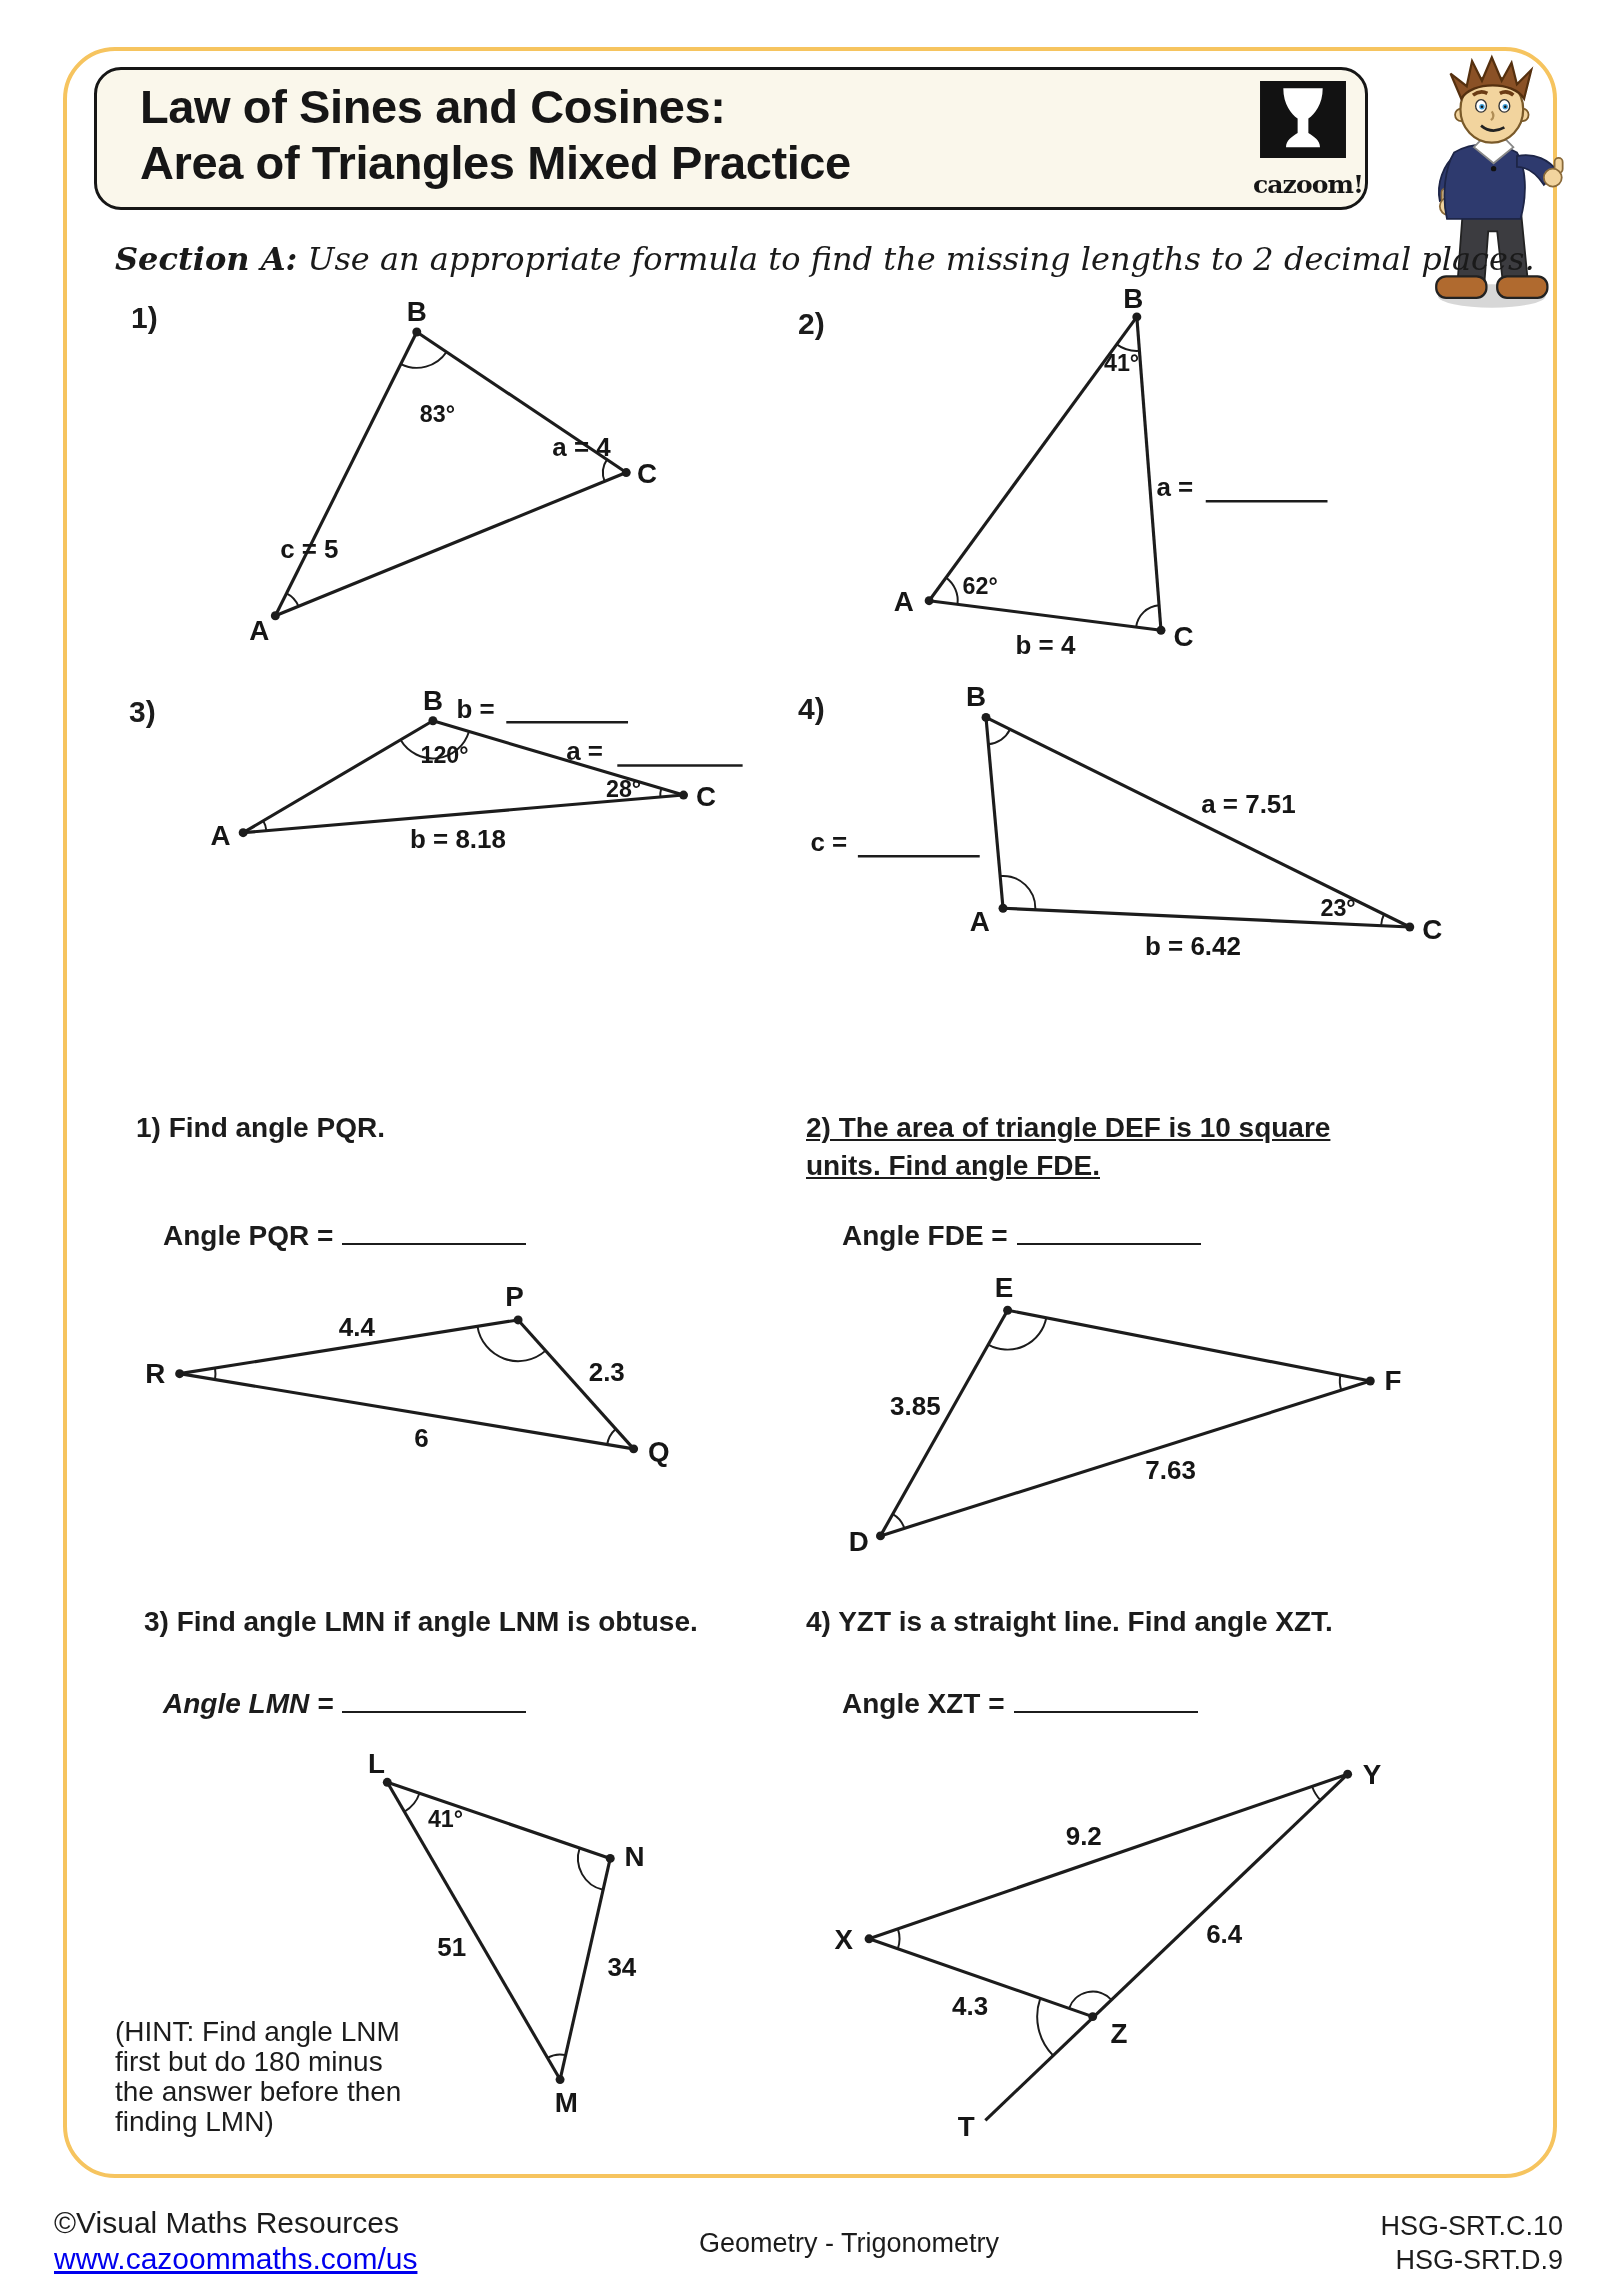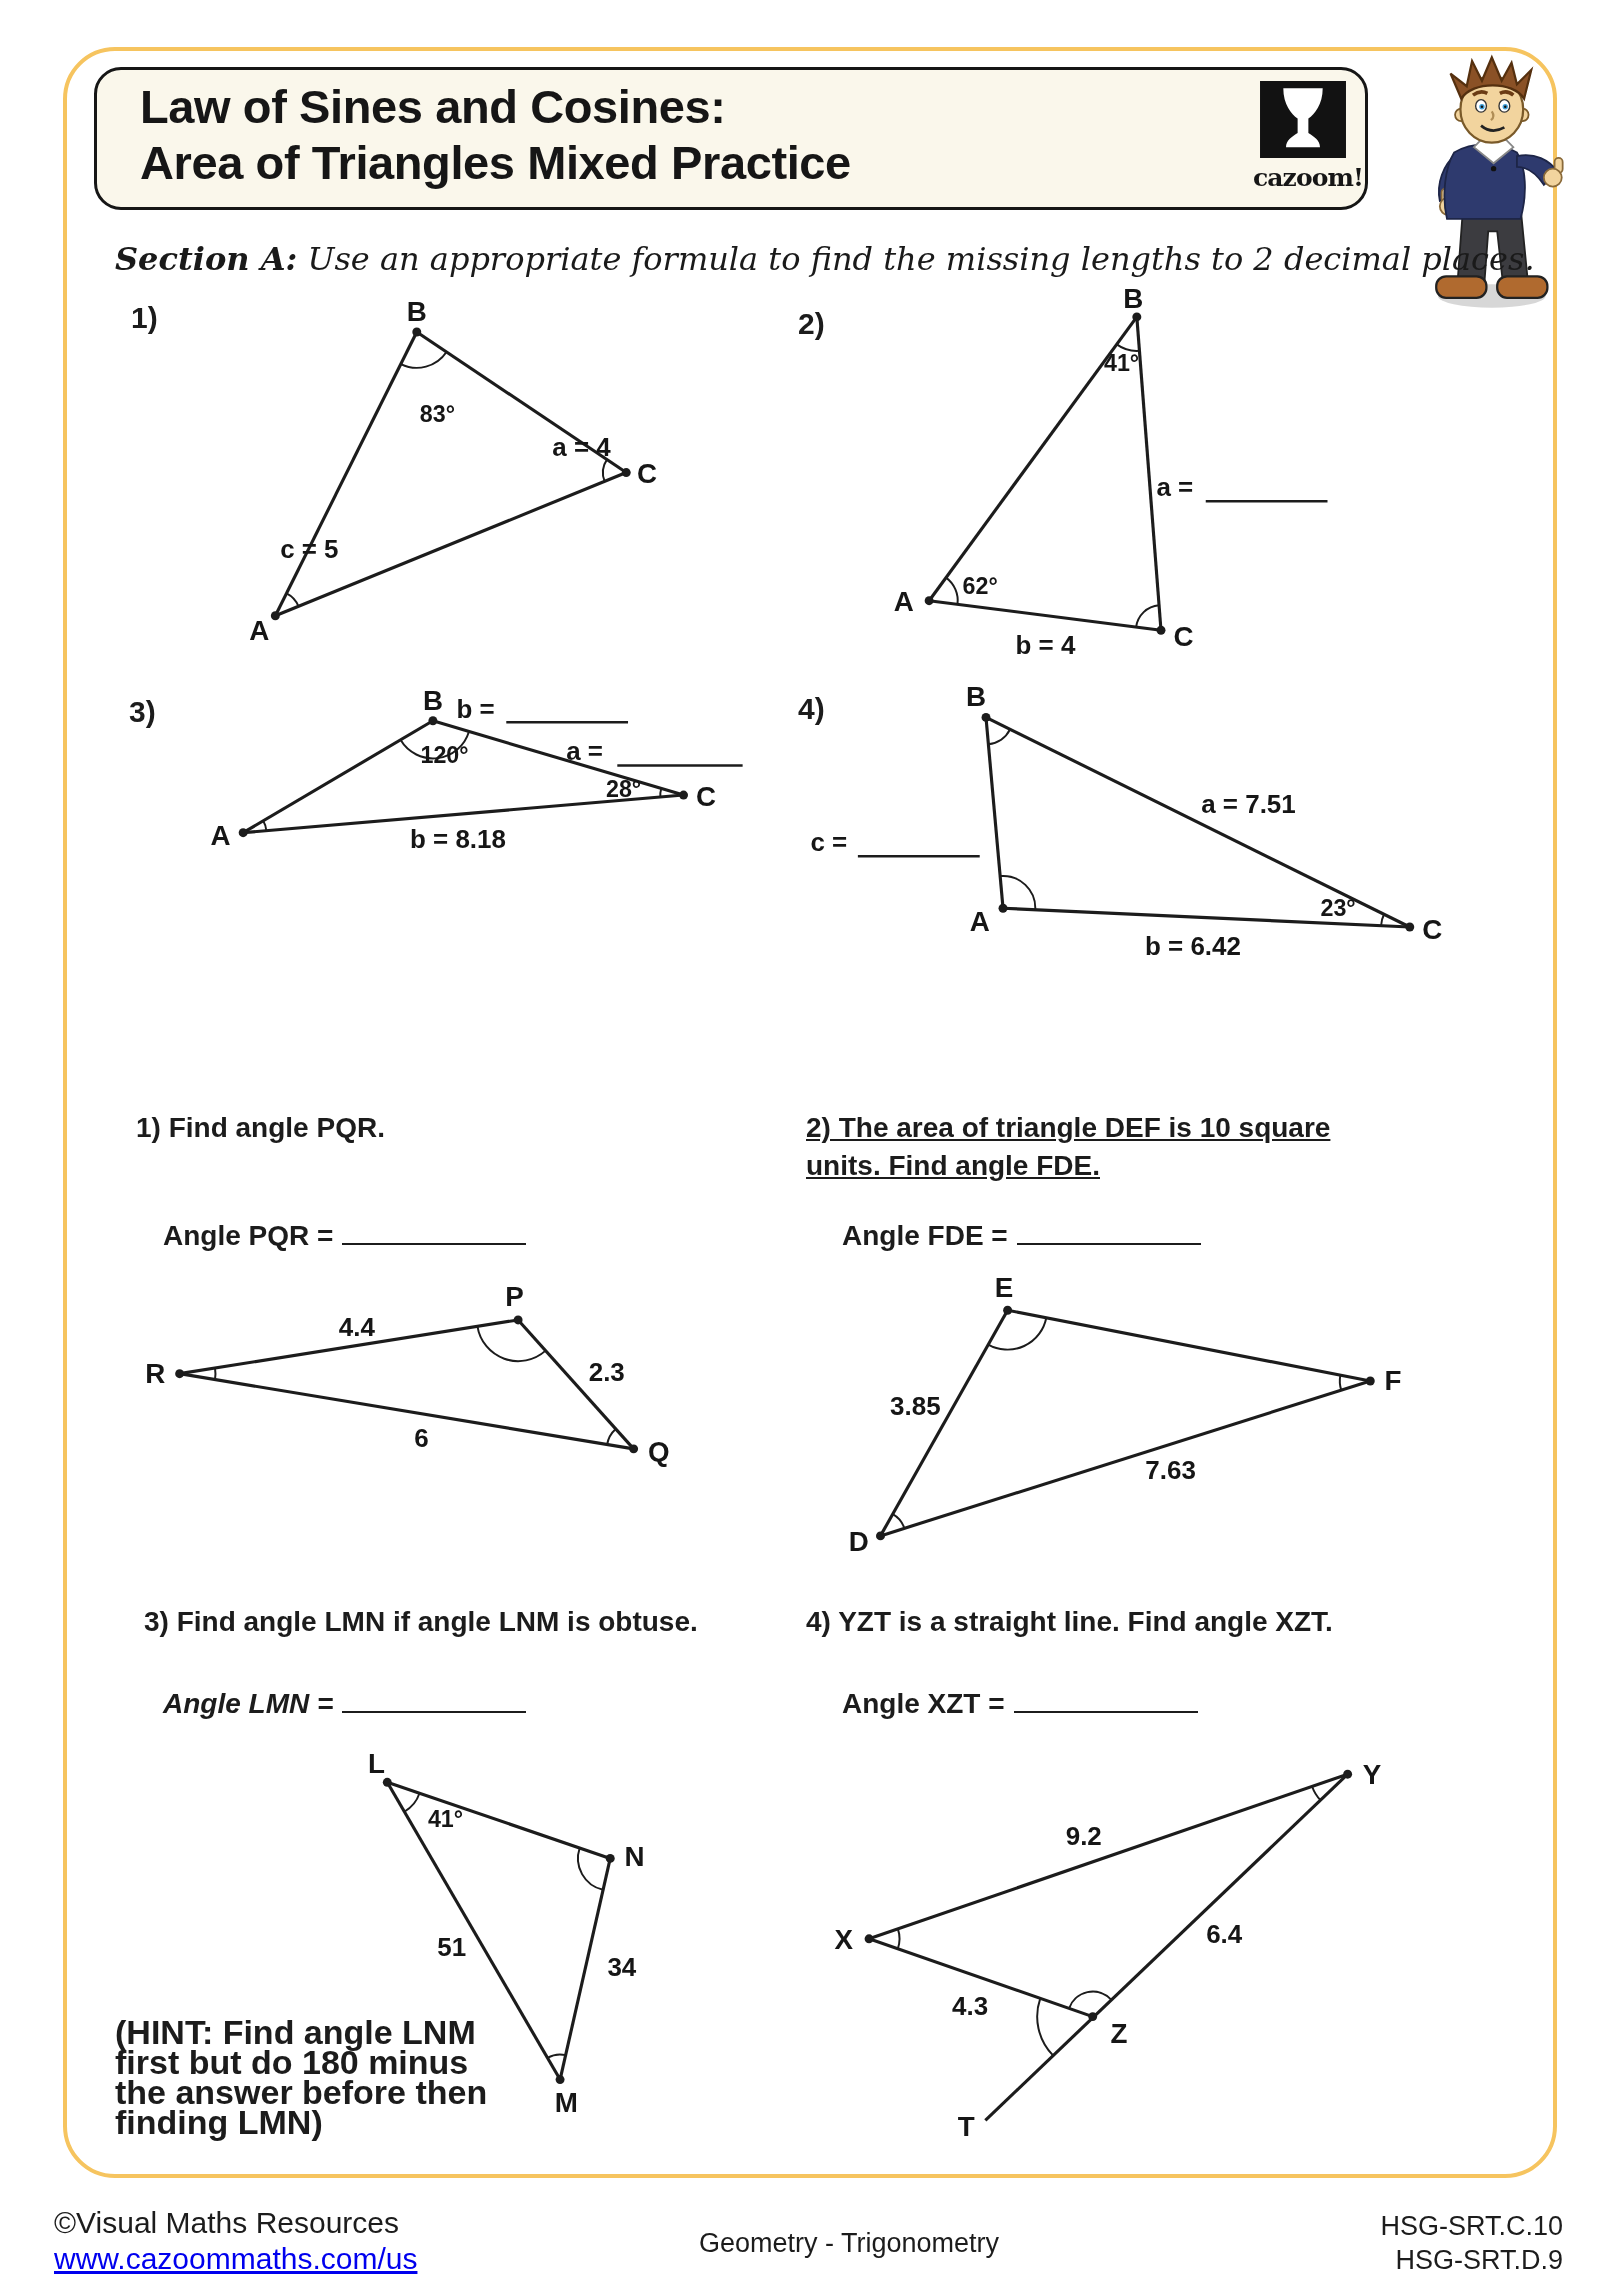--- a/index.html
+++ b/index.html
@@ -6,30 +6,30 @@
   .sheet{position:relative;width:1622px;height:2293px;background:#fff;
          font-family:"Liberation Sans",sans-serif;color:#1c1c1c;overflow:hidden;border-radius:21px;}
   .page-border{position:absolute;left:63px;top:47px;width:1494px;height:2131px;
                border:4.5px solid #F6C45F;border-radius:52px;box-sizing:border-box;}
   .title-box{position:absolute;left:94px;top:67px;width:1274px;height:143px;
              background:#FAF7EB;border:3.6px solid #161616;border-radius:27px;box-sizing:border-box;}
   .title{position:absolute;left:43px;top:9px;font-size:47px;font-weight:bold;
          line-height:56px;letter-spacing:-0.4px;color:#161616;}
   .logo{position:absolute;left:1253px;top:81px;width:100px;text-align:center;}
   .logo-text{font-family:"DejaVu Serif",serif;font-weight:bold;font-size:25px;
-             letter-spacing:-0.9px;color:#161616;margin-top:2px;}
+             letter-spacing:-0.9px;color:#161616;margin-top:9px;}
   .mascot{position:absolute;left:1386px;top:52px;width:217px;height:262px;}
   .sec-head{position:absolute;left:115px;font-family:"DejaVu Serif",serif;
             font-style:italic;font-size:32px;white-space:nowrap;color:#1a1a1a;}
   .sec-head b{font-weight:bold;text-align:right;}
   .qnum{position:absolute;font-size:30px;font-weight:bold;}
   .qtext{position:absolute;font-size:28px;font-weight:bold;line-height:38px;width:609px;}
   .ansrow{position:absolute;font-size:28px;font-weight:bold;white-space:nowrap;}
   .blank{display:inline-block;width:184px;height:23px;border-bottom:2.7px solid #1c1c1c;margin-left:9px;}
-  .hint{position:absolute;left:115px;font-size:34px;font-weight:bold;line-height:30px;}
+  .hint{position:absolute;left:115px;font-size:28px;font-weight:normal;line-height:30px;}
   .fig{position:absolute;overflow:visible;}
   .fig line,.fig path{stroke:#1c1c1c;fill:none;}
   .edge{stroke-width:3.5px;}
   .arc{stroke-width:2.2px;}
   .blankline{stroke-width:2.8px;}
   .fig circle.dot{fill:#1c1c1c;stroke:none;}
   .fig text{font-family:"Liberation Sans",sans-serif;font-weight:bold;fill:#161616;}
   .vl{font-size:31px;} .sl{font-size:29px;} .al{font-size:26px;}
   .footer-left{position:absolute;left:54px;top:2205px;font-size:30px;line-height:36px;}
   .footer-left a{color:#0000EE;text-decoration:underline;}

